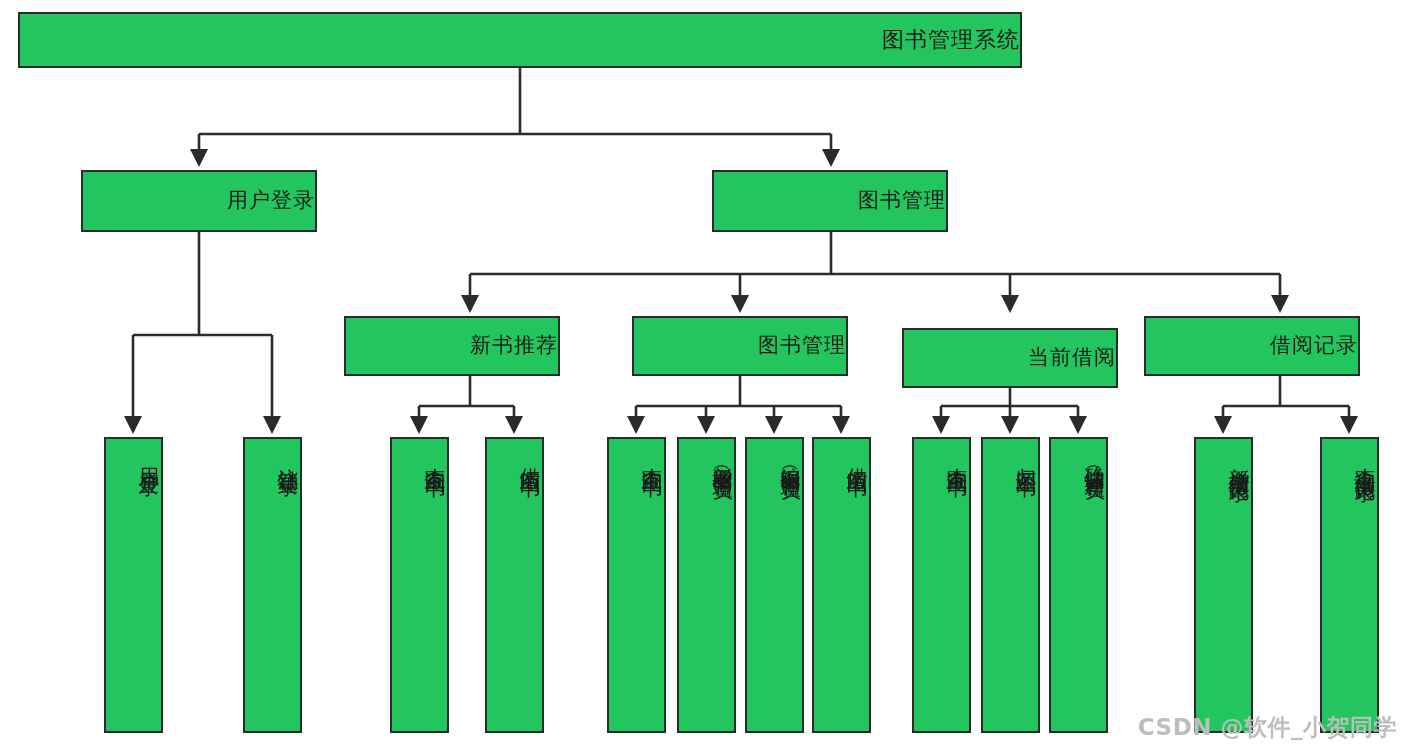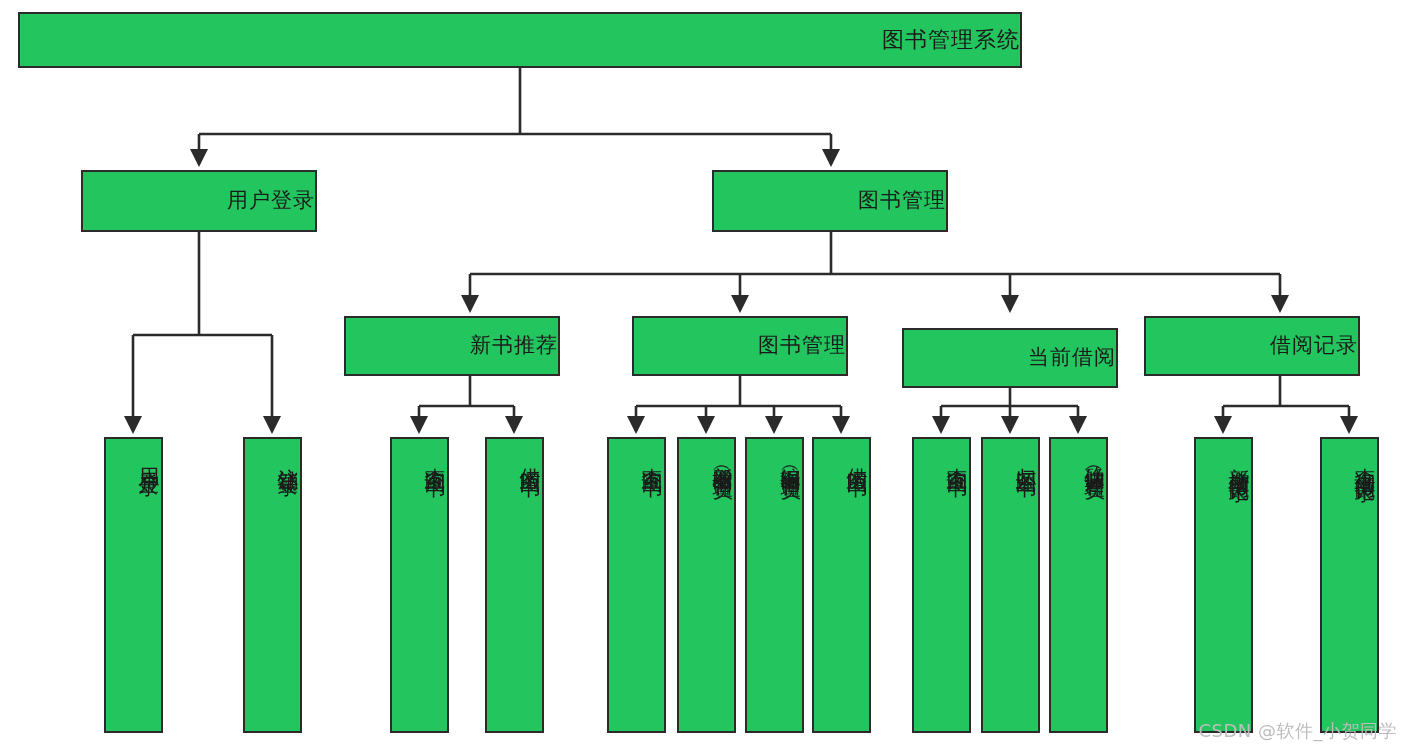--- a/index.html
+++ b/index.html
@@ -53,26 +53,27 @@
     font-size:21px;
     line-height:1.16;
     letter-spacing:3px;
     white-space:nowrap;
   }
   .node.v.tall .label{ font-size:20px; letter-spacing:2px; }
   #watermark{
     position:absolute;
     right:8px;
     bottom:4px;
-    font-size:18px;
+    font-size:23px;
     color:#bdbdbd;
     letter-spacing:0.5px;
     z-index:3;
     user-select:none;
     white-space:nowrap;
+    font-weight:bold;
   }
 </style>
 </head>
 <body>
 
 <div id="diagram">
 
   <svg id="edges" viewBox="0 0 1405 747" width="1405" height="747" xmlns="http://www.w3.org/2000/svg">
     <defs>
       <marker id="arrow" viewBox="0 0 12 12" refX="10" refY="6" markerWidth="7" markerHeight="7" orient="auto-start-reverse">

